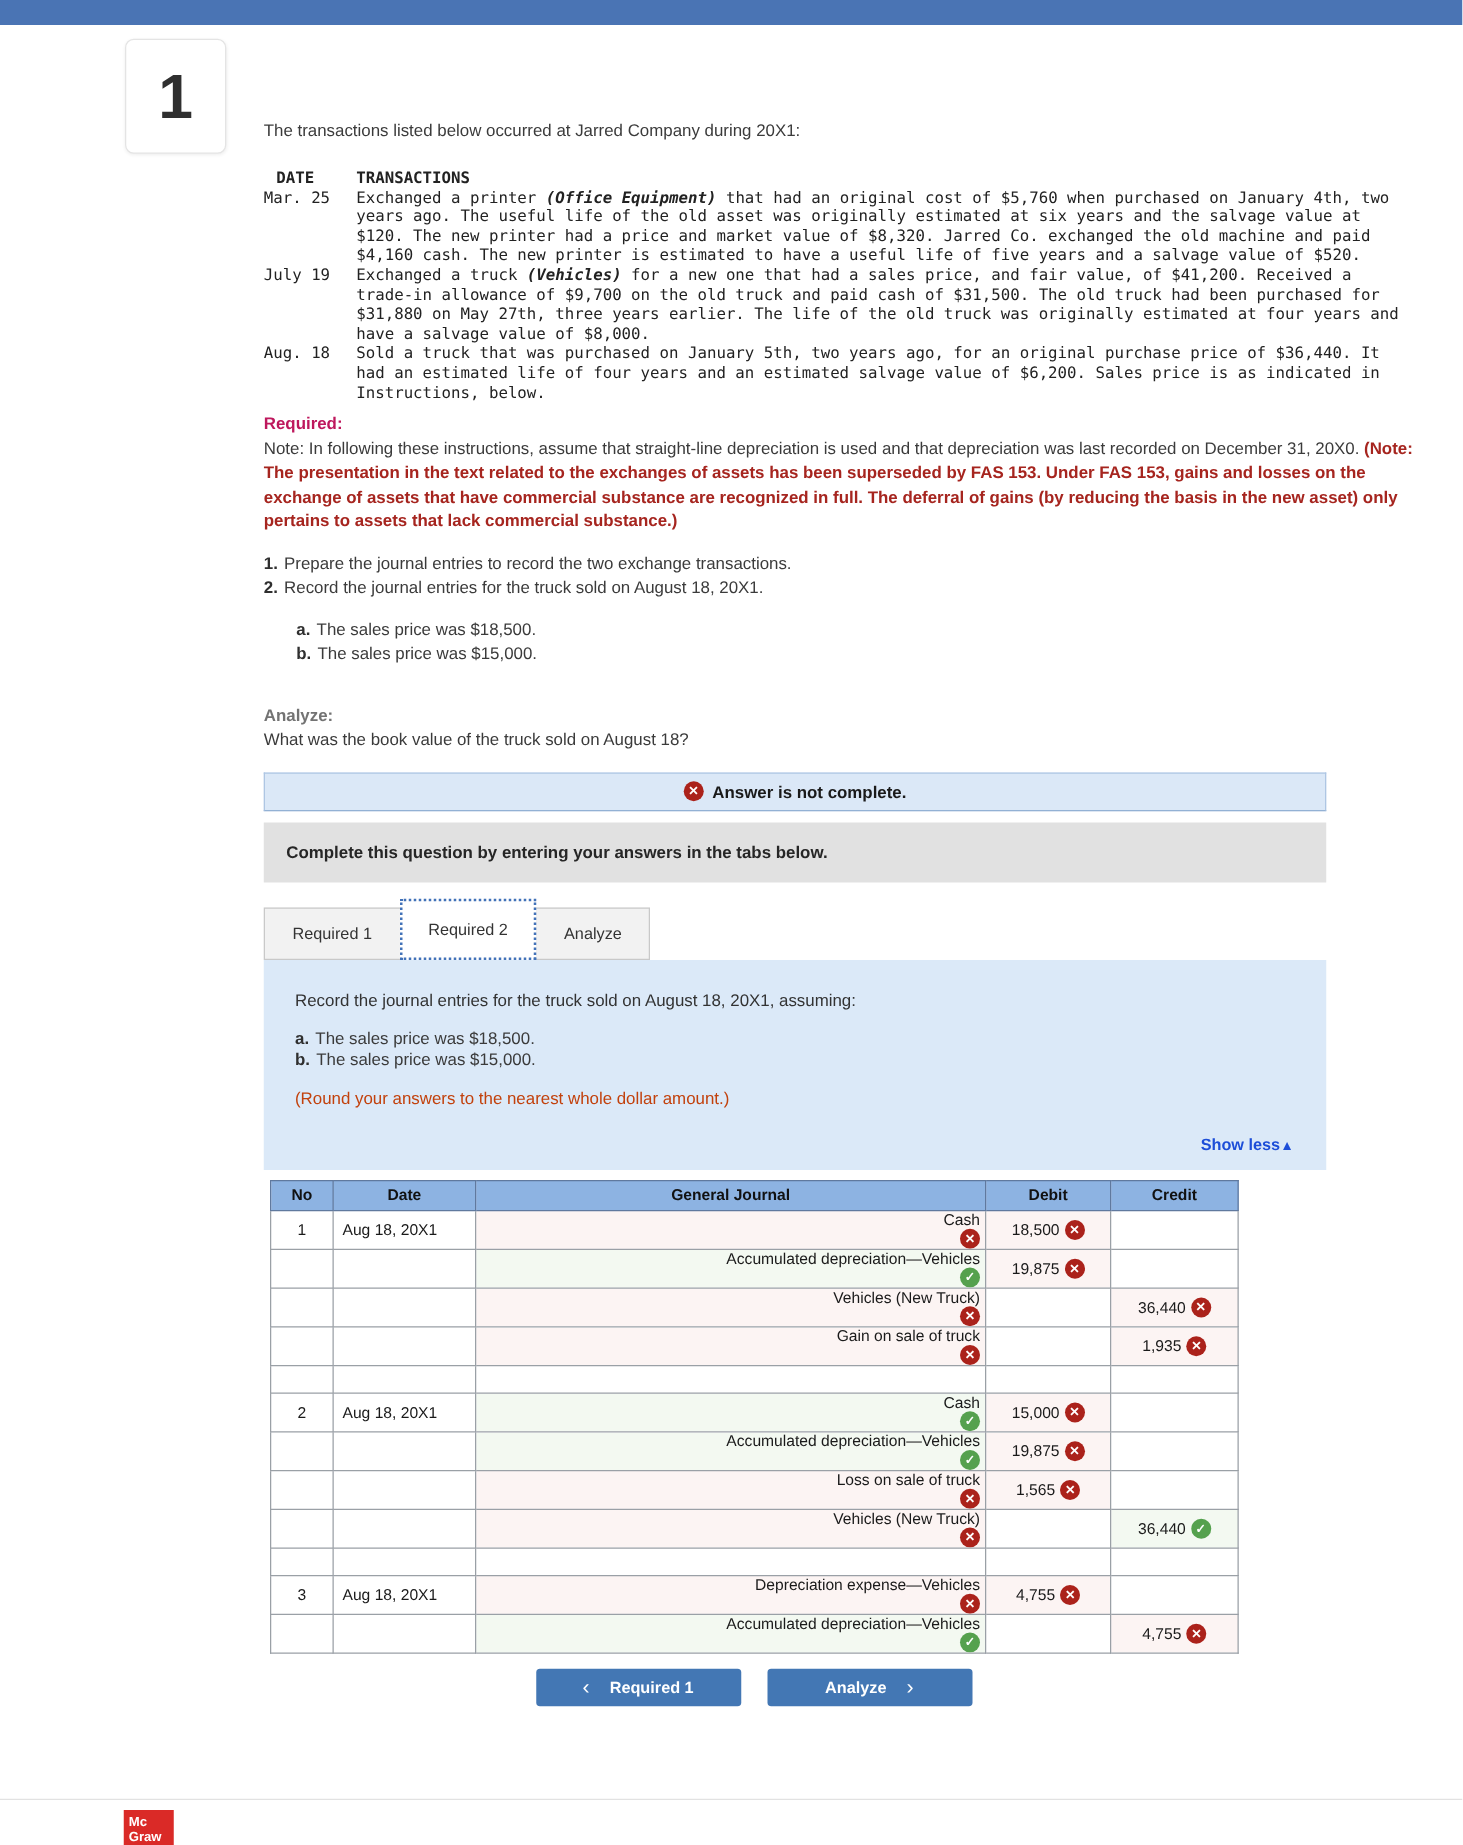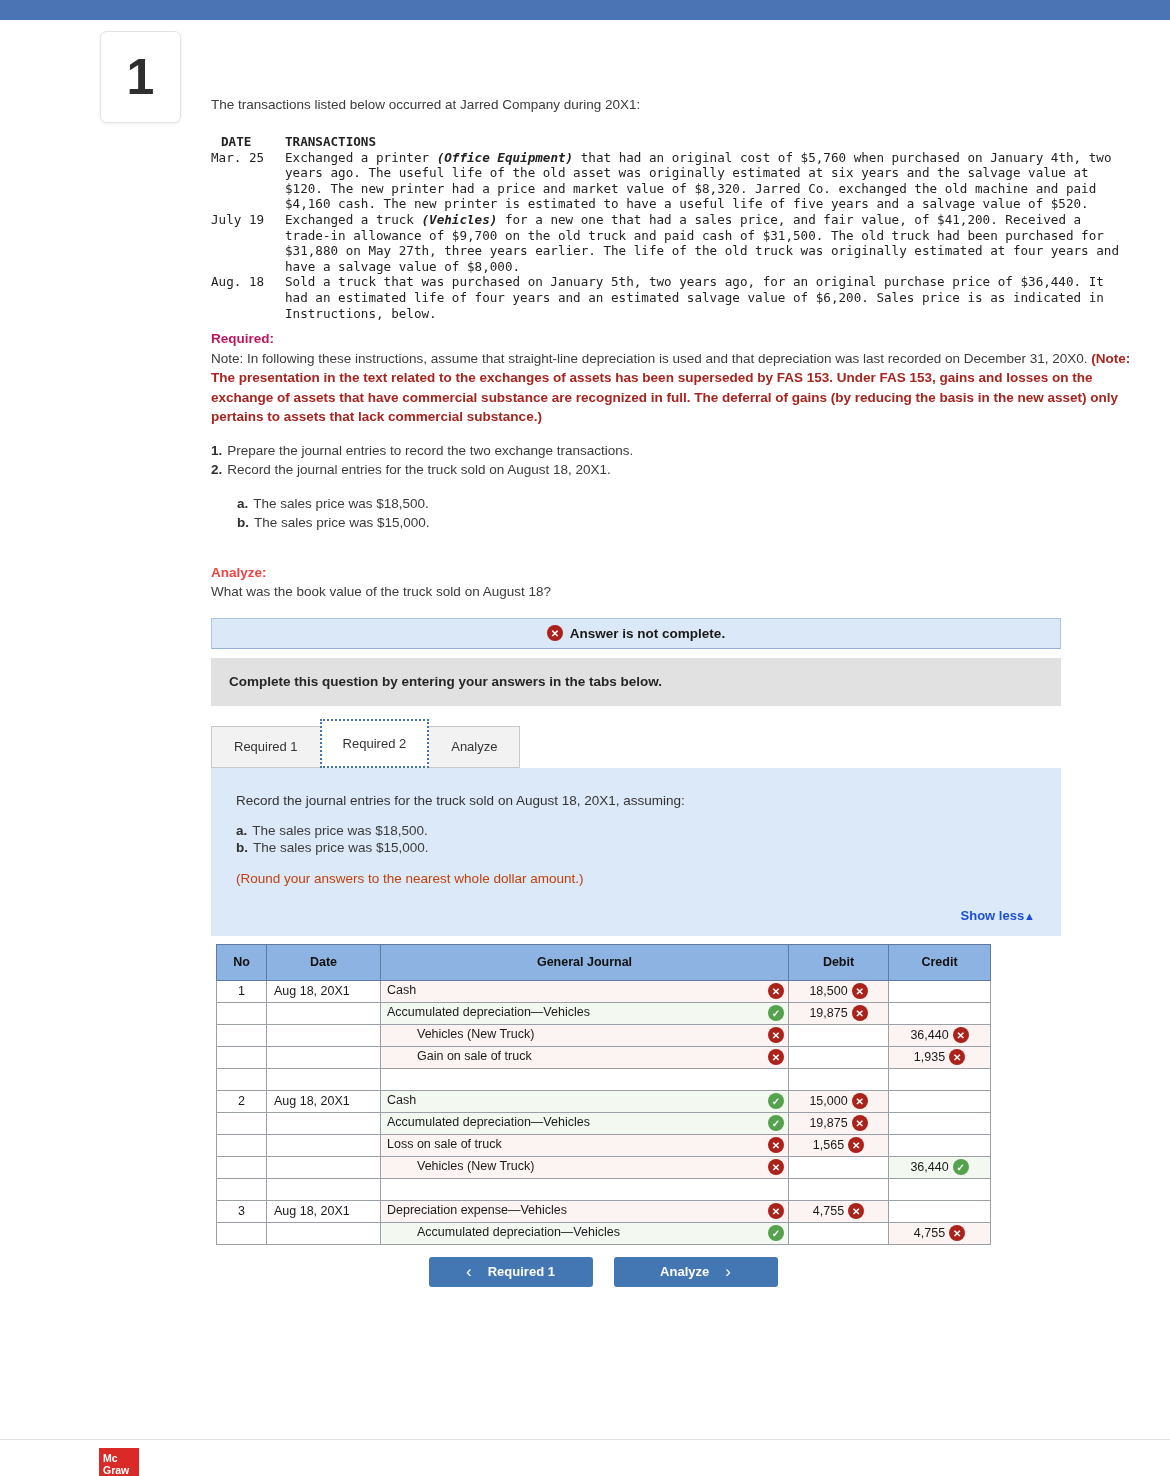--- a/index.html
+++ b/index.html
@@ -32,21 +32,21 @@
   .req { margin-top:8px; font-size:13.5px; line-height:19.5px; }
   .req-label { font-weight:bold; color:#be185d; }
   .red-bold { color:#a6251f; font-weight:bold; }
 
   .req-list { margin-top:14px; }
   .req-item { display:flex; font-size:13.5px; line-height:19.5px; }
   .req-item .num { font-weight:bold; margin-right:5px; color:#2f2f2f; }
   .req-sublist { margin-top:14px; margin-left:26px; }
 
   .analyze { margin-top:30px; font-size:13.5px; line-height:19.5px; }
-  .analyze-label { font-weight:bold; color:#ef4444; }
+  .analyze-label { font-weight:bold; color:#737373; }
 
   .banner {
     margin-top:16px; width:850px; height:31px;
     background:#dbe8f7; border:1px solid #aec6e3; border-bottom-color:#93b1d4;
     display:flex; align-items:center; justify-content:center;
     font-size:13.5px; font-weight:bold; color:#1a1a1a;
   }
   .icon {
     width:16px; height:16px; border-radius:50%; color:#fff;
     font-size:10px; font-weight:bold; display:inline-flex;
@@ -80,31 +80,31 @@
   .round-note { margin-top:15px; font-size:13.5px; color:#c2410c; }
   .showless {
     position:absolute; right:26px; bottom:13px; font-size:13px; font-weight:bold;
     color:#1d4ed8; cursor:pointer;
   }
   .showless .arr { font-size:11px; }
 
   
   .jtable { margin-top:8px; margin-left:5px; border-collapse:collapse; border:1.5px solid #595959; table-layout:fixed; width:774px; }
   .jtable th {
-    background:#8db3e2; border:1px solid #60799e; height:36px;
+    background:#8db3e2; border:1px solid #60799e; height:24px;
     font-size:12.5px; font-weight:bold; color:#111; text-align:center;
   }
   .jtable td {
     border:1px solid #9aa0a6; height:22px; font-size:12.5px; color:#1a1a1a;
     background:#fff; padding:0 4px; overflow:hidden;
   }
   td.c-no { text-align:center; }
   td.c-date { padding-left:7px; }
   td.c-acct { padding-left:6px; }
-  td.c-acct .cellflex { display:flex; align-items:flex-start; }
+  td.c-acct .cellflex { display:flex; align-items:flex-end;flex-direction:column; }
   td.c-acct .acct-txt { white-space:nowrap; }
   td.c-acct .icon { margin-left:auto; }
   td.c-acct.indent { padding-left:36px; }
   td.c-val .cellflex { display:flex; align-items:center; justify-content:center; gap:4px; }
   td.bg-wrong { background:#fcf4f3; }
   td.bg-correct { background:#f3f9f1; }
 
   .navrow { margin-top:12px; width:784px; display:flex; justify-content:center; gap:21px; }
   .navbtn {
     min-width:164px; height:30px; background:#4377b4; color:#fff; border:none;

